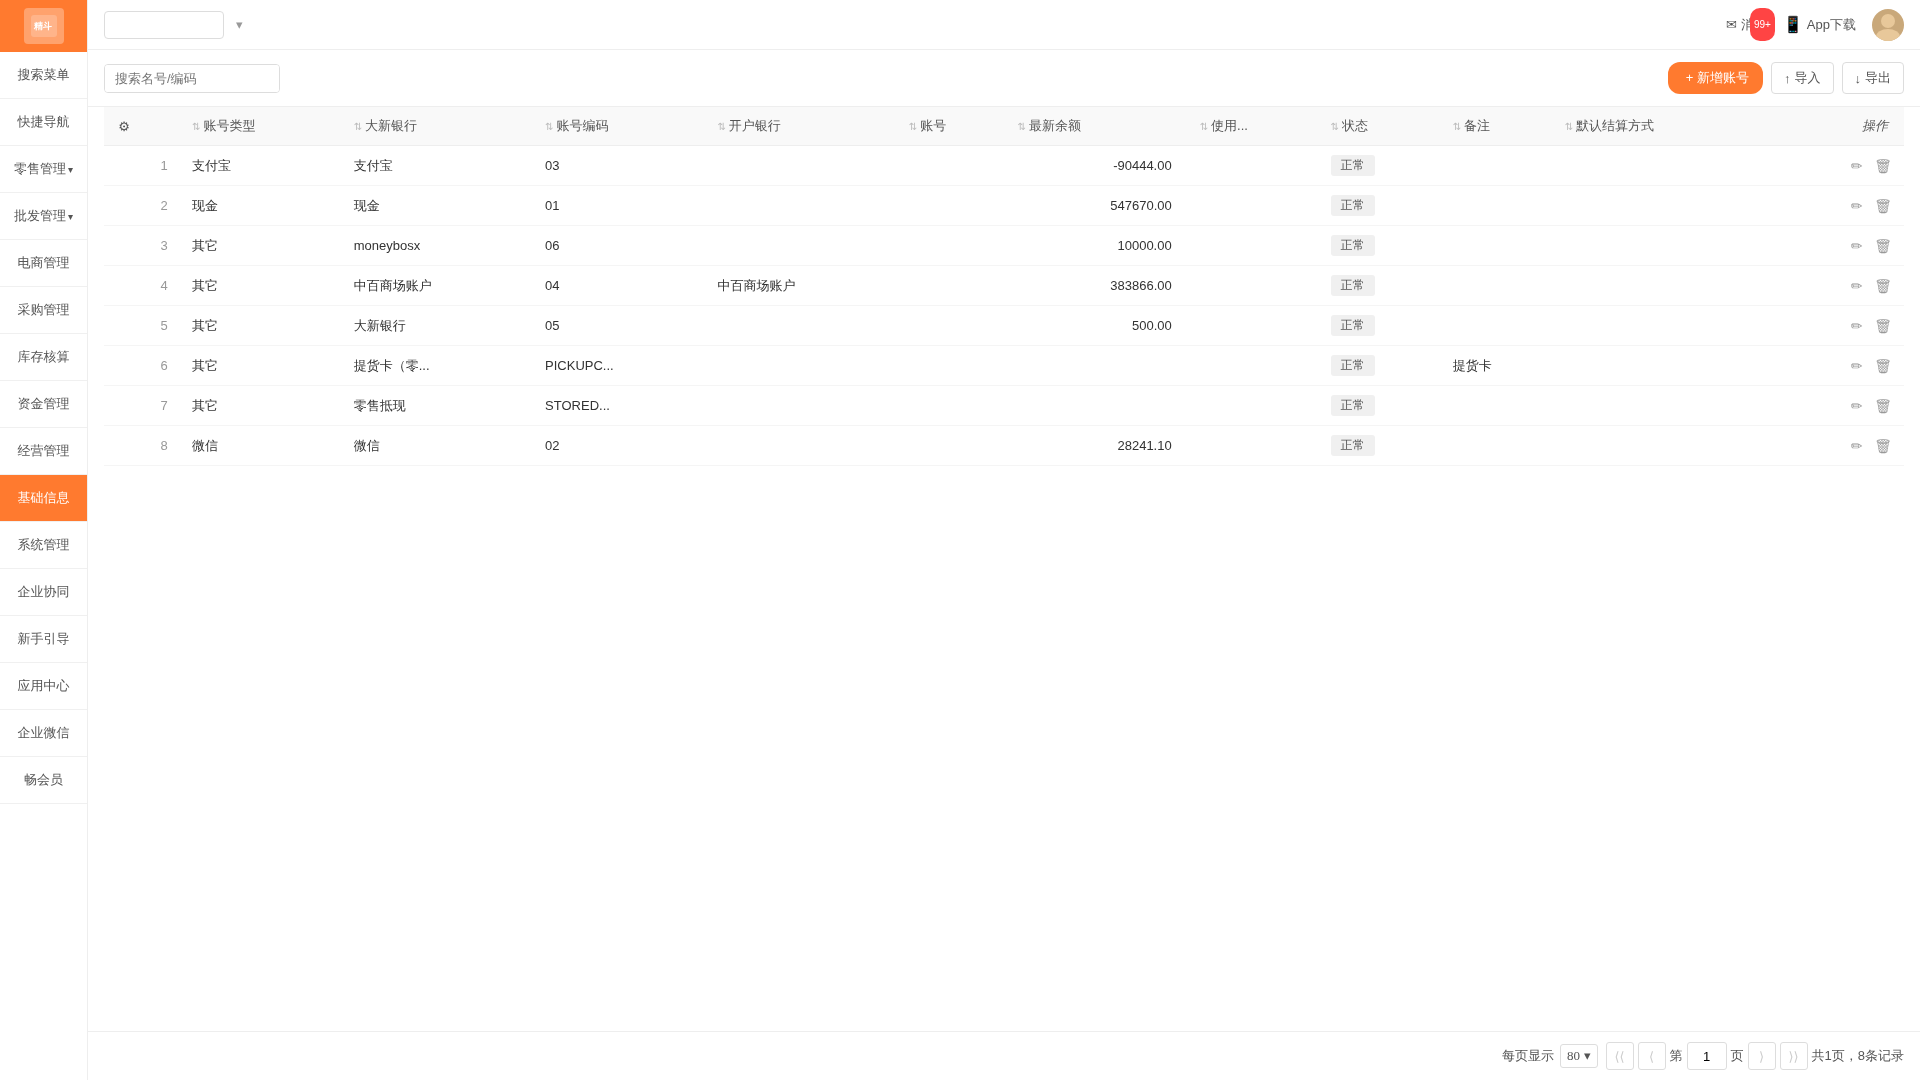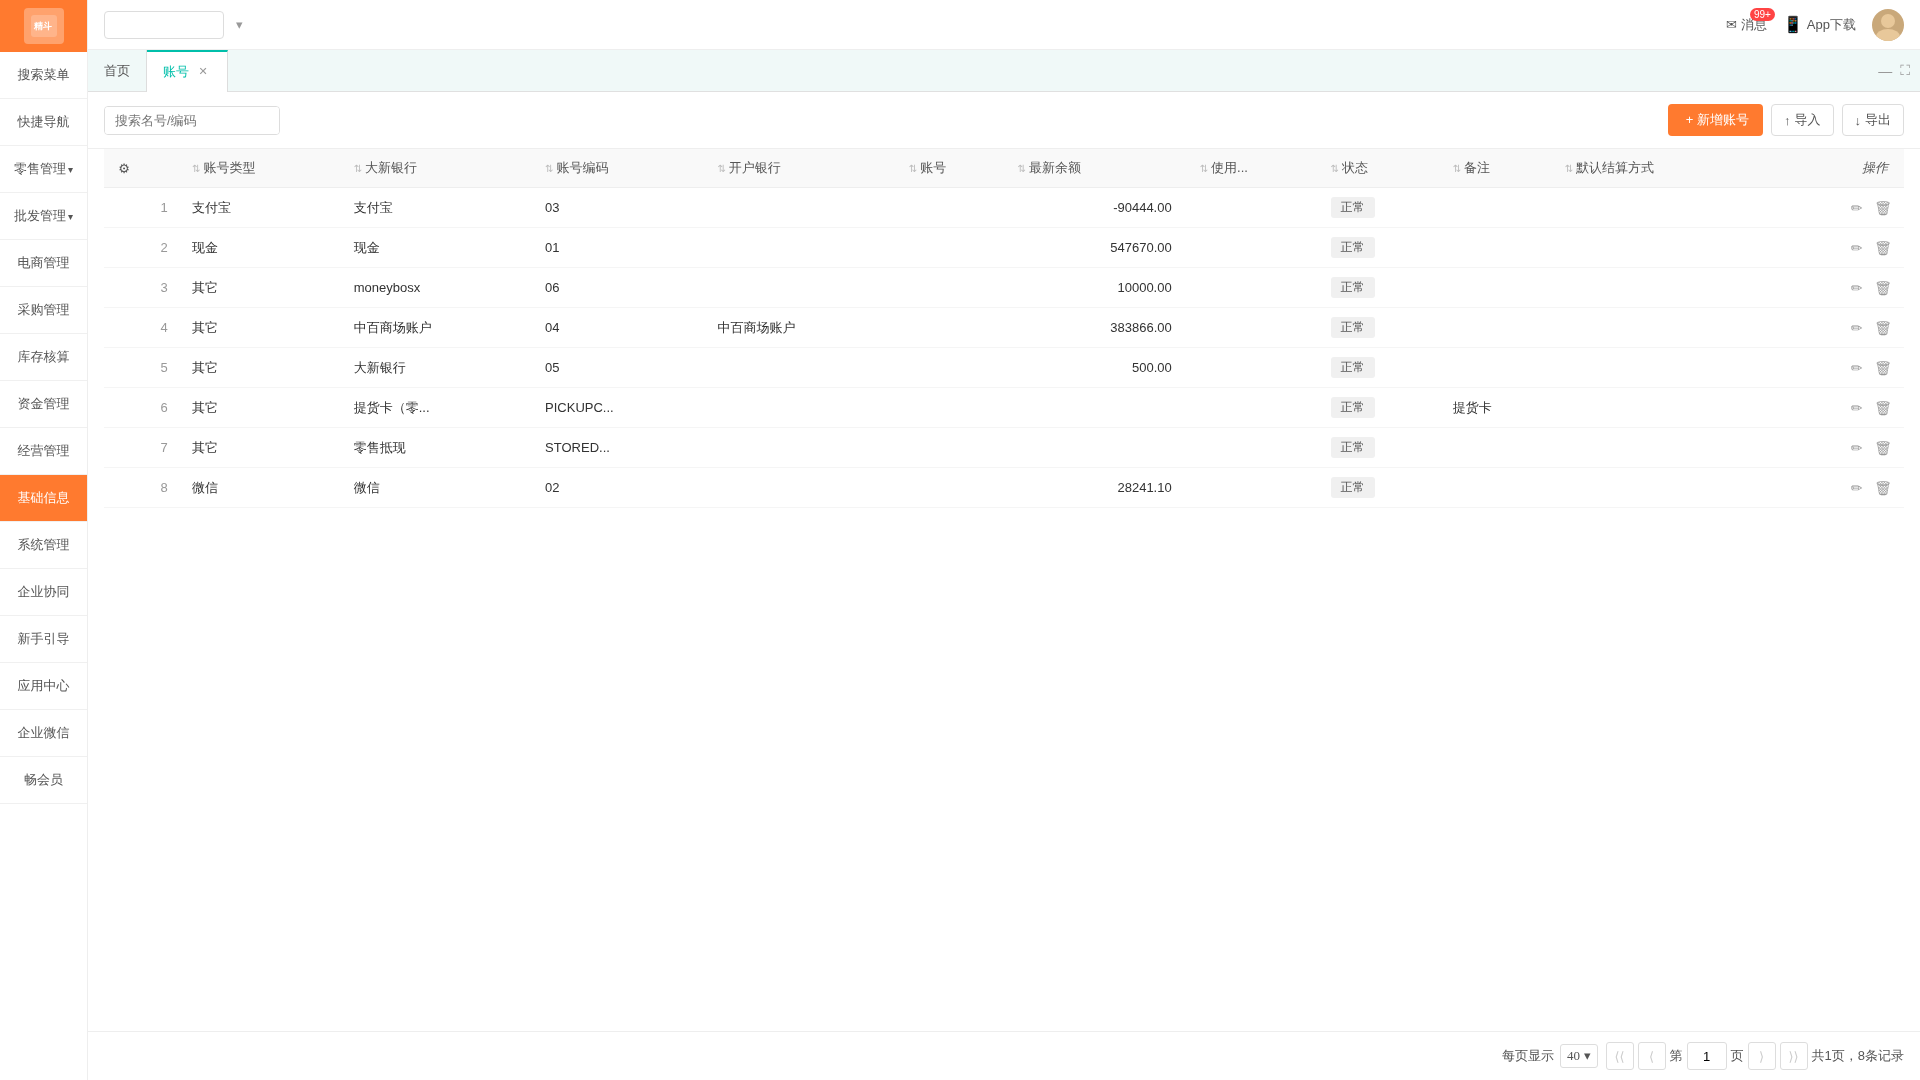--- a/index.html
+++ b/index.html
@@ -98,21 +98,21 @@
       cursor: pointer;
       position: relative;
       font-size: 13px;
       color: #555;
     }
     .badge {
       background: #ff4444;
       color: white;
       font-size: 10px;
       border-radius: 10px;
-      padding: 1px 4px;
+      padding: 11px 4px;
       position: absolute;
       top: -8px;
       right: -8px;
     }
     .topbar-app {
       display: flex;
       align-items: center;
       gap: 4px;
       cursor: pointer;
       font-size: 13px;
@@ -206,21 +206,21 @@
     }
     .toolbar-right {
       display: flex;
       align-items: center;
       gap: 8px;
     }
     .btn-primary {
       background: #ff7a2f;
       color: white;
       border: none;
-      border-radius: 4px;
+      border-radius: 12px;
       padding: 7px 14px;
       cursor: pointer;
       font-size: 13px;
       display: flex;
       align-items: flex-start;
       gap: 4px;
     }
     .btn-outline {
       background: #fff;
       color: #555;
@@ -433,33 +433,20 @@
       </div>
       <div class="avatar" style="background:#c9a87a;">
         <svg width="32" height="32" viewBox="0 0 32 32">
             <circle cx="16" cy="12" r="7" fill="#e8c89a"></circle>
             <ellipse cx="16" cy="28" rx="12" ry="8" fill="#e8c89a"></ellipse>
           </svg>
       </div>
     </div>
   </div>
 
-  <div class="tabs-bar">
-    <div class="tab">
-      <span>首页</span>
-    </div>
-    <div class="tab active">
-      <span>账号</span>
-      <span class="tab-close">✕</span>
-    </div>
-    <div style="flex:1; display:flex; justify-content:flex-end; align-items:center; padding-right:10px; gap:8px;">
-      <span style="cursor:pointer; color:#999; font-size:14px;">—</span>
-      <span style="cursor:pointer; color:#999; font-size:14px;">⛶</span>
-    </div>
-  </div>
 
   <div class="page-content">
 
     <div class="page-toolbar">
       <div class="search-box">
         <input class="search-input" type="text" placeholder="搜索名号/编码" style="">
         <button class="search-btn">
           <span>🔍</span>
         </button>
       </div>
@@ -644,21 +631,21 @@
       </td>
     </tr>
           </tbody>
       </table>
     </div>
 
     <div class="pagination">
       <div class="per-page">
         <span>每页显示</span>
         <div class="per-page-select">
-          <span>40</span>
+          <span>80</span>
           <span>▾</span>
         </div>
       </div>
       <div class="page-nav">
         <div class="page-btn disabled">⟨⟨</div>
         <div class="page-btn disabled">⟨</div>
         <span>第</span>
         <input class="page-input" type="text" value="1" style="">
         <span>页</span>
         <div class="page-btn disabled">⟩</div>

